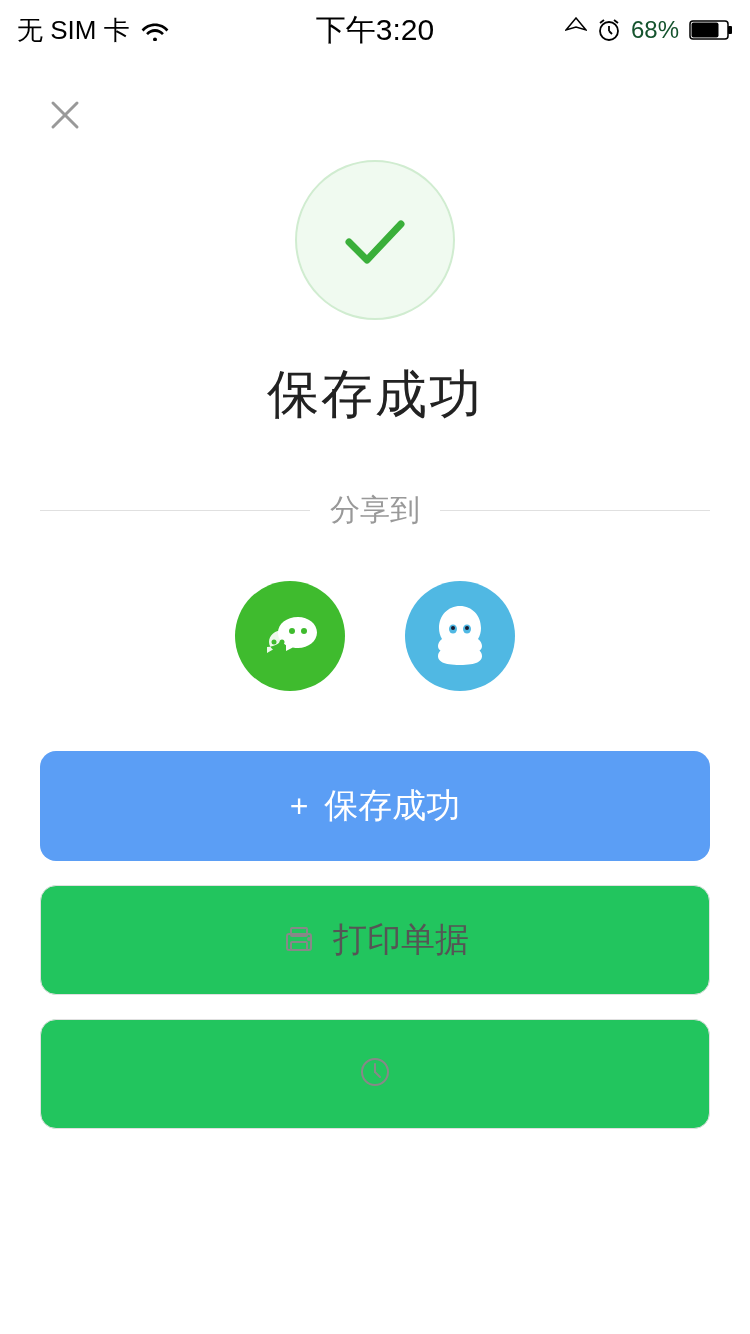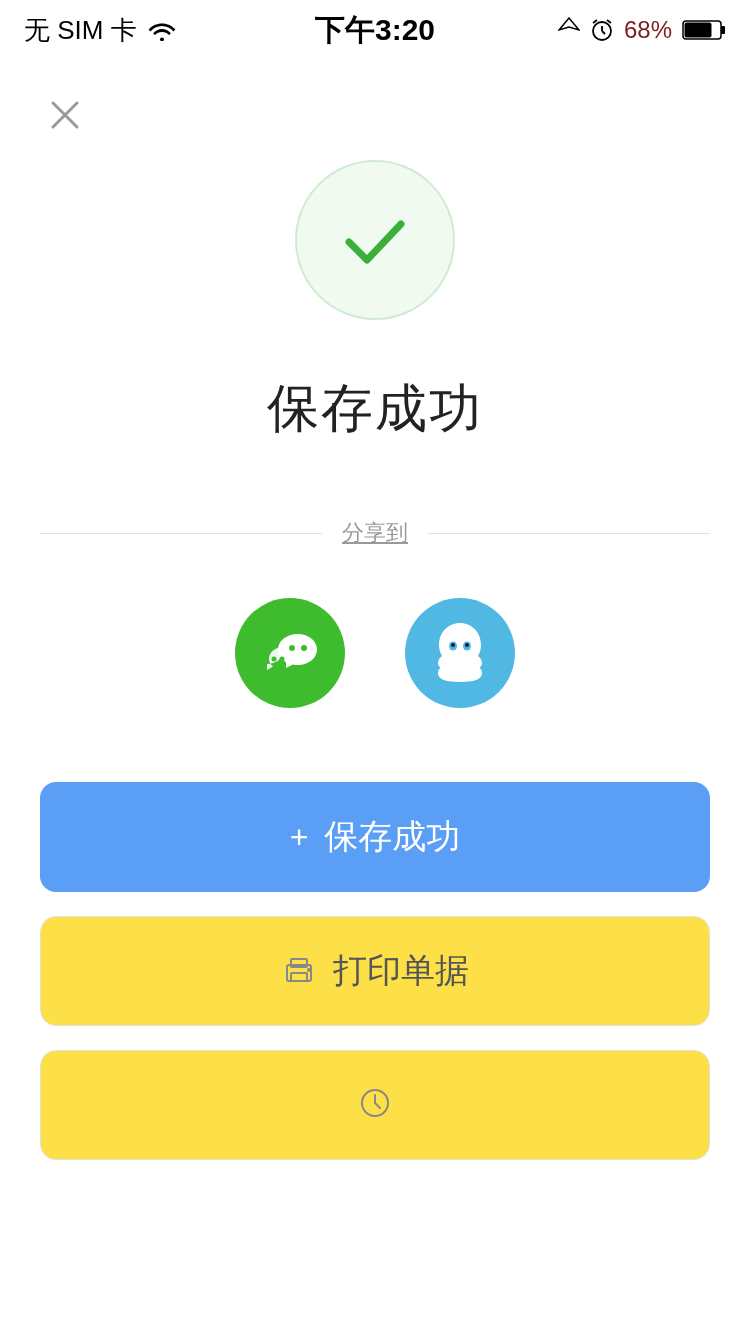--- a/index.html
+++ b/index.html
@@ -18,64 +18,63 @@
       flex-direction: column;
     }
 
     
     .status-bar {
       width: 100%;
       height: 60px;
       display: flex;
       align-items: center;
       justify-content: space-between;
-      padding: 0 24px;
+      padding: 0 17px;
       background: #ffffff;
     }
 
     .status-left {
       display: flex;
       align-items: center;
       gap: 10px;
       font-size: 26px;
       font-weight: 500;
       color: #000;
     }
 
     .status-center {
       font-size: 30px;
-      font-weight: 700;
+      font-weight: 400;
       color: #000;
       position: absolute;
       left: 50%;
       transform: translateX(-50%);
     }
 
     .status-right {
       display: flex;
       align-items: center;
       gap: 10px;
       font-size: 24px;
-      color: #7f1d1d;
+      color: #14532d;
     }
 
     .wifi-icon {
       width: 30px;
       height: 22px;
     }
 
     
     .main-content {
       flex: 1;
       display: flex;
       flex-direction: column;
       align-items: center;
       padding: 20px 40px;
       position: relative;
-      gap: 14px;
     }
 
     
     .close-button {
       position: absolute;
       top: 30px;
       left: 40px;
       width: 50px;
       height: 50px;
       display: flex;
@@ -134,23 +133,22 @@
       margin-bottom: 50px;
     }
 
     .divider-line {
       flex: 1;
       height: 1px;
       background: #e0e0e0;
     }
 
     .share-label {
-      font-size: 22px;
+      font-size: 30px;
       color: #999;
-      text-decoration: underline;
     }
 
     .share-icons {
       display: flex;
       gap: 60px;
       align-items: center;
     }
 
     .share-icon-btn {
       width: 110px;
@@ -191,21 +189,21 @@
       border: none;
       outline: none;
     }
 
     .action-btn-primary {
       background: #5b9ef5;
       color: #ffffff;
     }
 
     .action-btn-secondary {
-      background: #fde047;
+      background: #22c55e;
       color: #555;
       border: 1.5px solid #e0e0e0;
     }
 
     .btn-icon {
       font-size: 32px;
       line-height: 1;
     }
   </style>
 </head>

